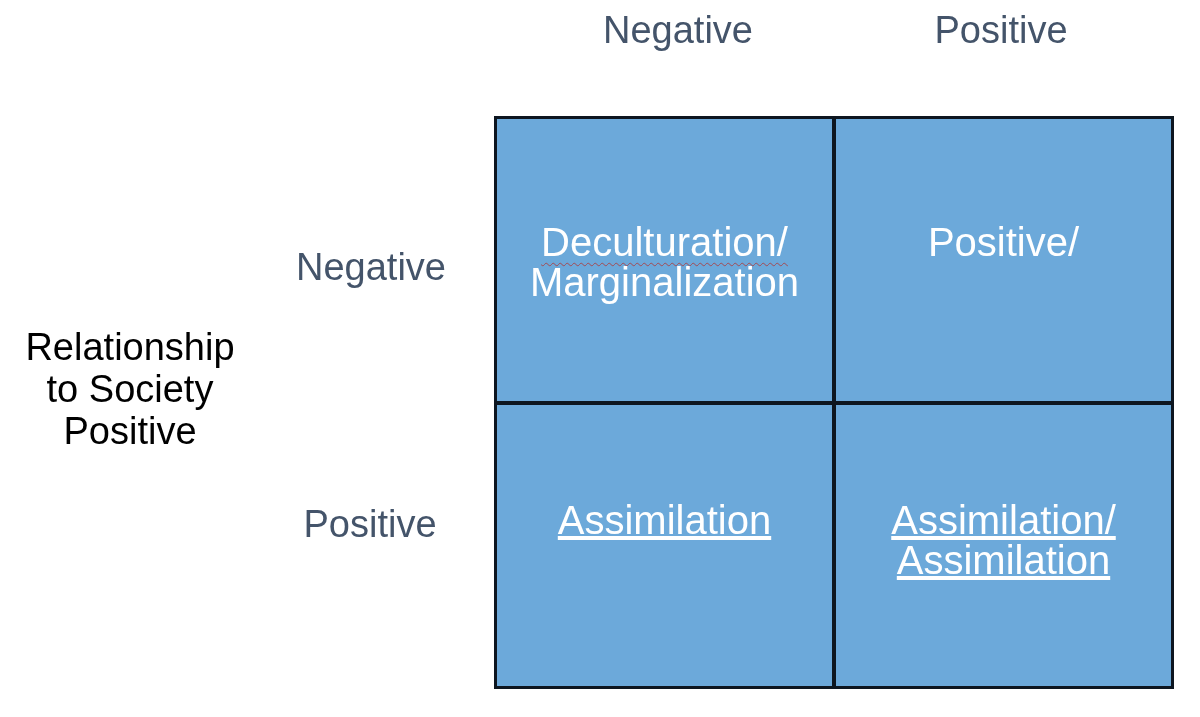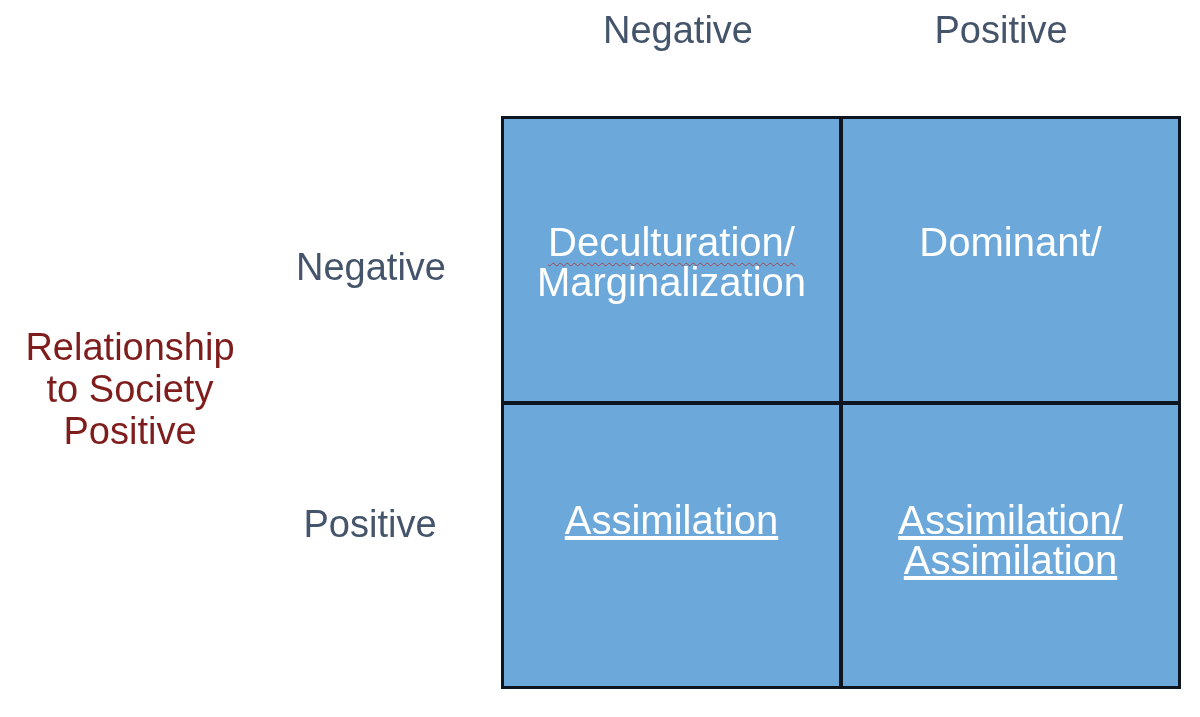--- a/index.html
+++ b/index.html
@@ -40,41 +40,40 @@
   .row-header.pos { left: 370px; top: 524px; }
 
   
   .axis-label {
     position: absolute;
     left: 130px;
     top: 326px;
     transform: translateX(-50%);
     font-size: 38px;
     line-height: 42px;
-    color: #7f1d1d;
+    color: #000000;
     text-align: center;
     white-space: nowrap;
   }
   .axis-label span { display: block; }
 
   
   .matrix {
     position: absolute;
     left: 494px;
     top: 116px;
     width: 680px;
     height: 573px;
     box-sizing: border-box;
     border: 3px solid #0d1620;
     background: #0d1620; 
     display: grid;
     grid-template-columns: 1fr 1fr;
     grid-template-rows: 1fr 1fr;
     gap: 4px;
-    margin-left: 7px;
   }
   .cell {
     background: #6CA9DA;
     color: #ffffff;
     font-size: 40px;
     line-height: 40px;
     text-align: center;
     box-sizing: border-box;
     padding-top: 103px;
   }
@@ -107,21 +106,21 @@
   <div class="row-header pos">Positive</div>
 
   <div class="matrix">
 
     <div class="cell top">
       <span class="misspelled">Deculturation/</span>
       <span>Marginalization</span>
     </div>
 
     <div class="cell top">
-      <span>Dominant/</span>
+      <span>Positive/</span>
     </div>
 
     <div class="cell bottom">
       <span>Assimilation</span>
     </div>
 
     <div class="cell bottom">
       <span>Assimilation/</span>
       <span>Assimilation</span>
     </div>

